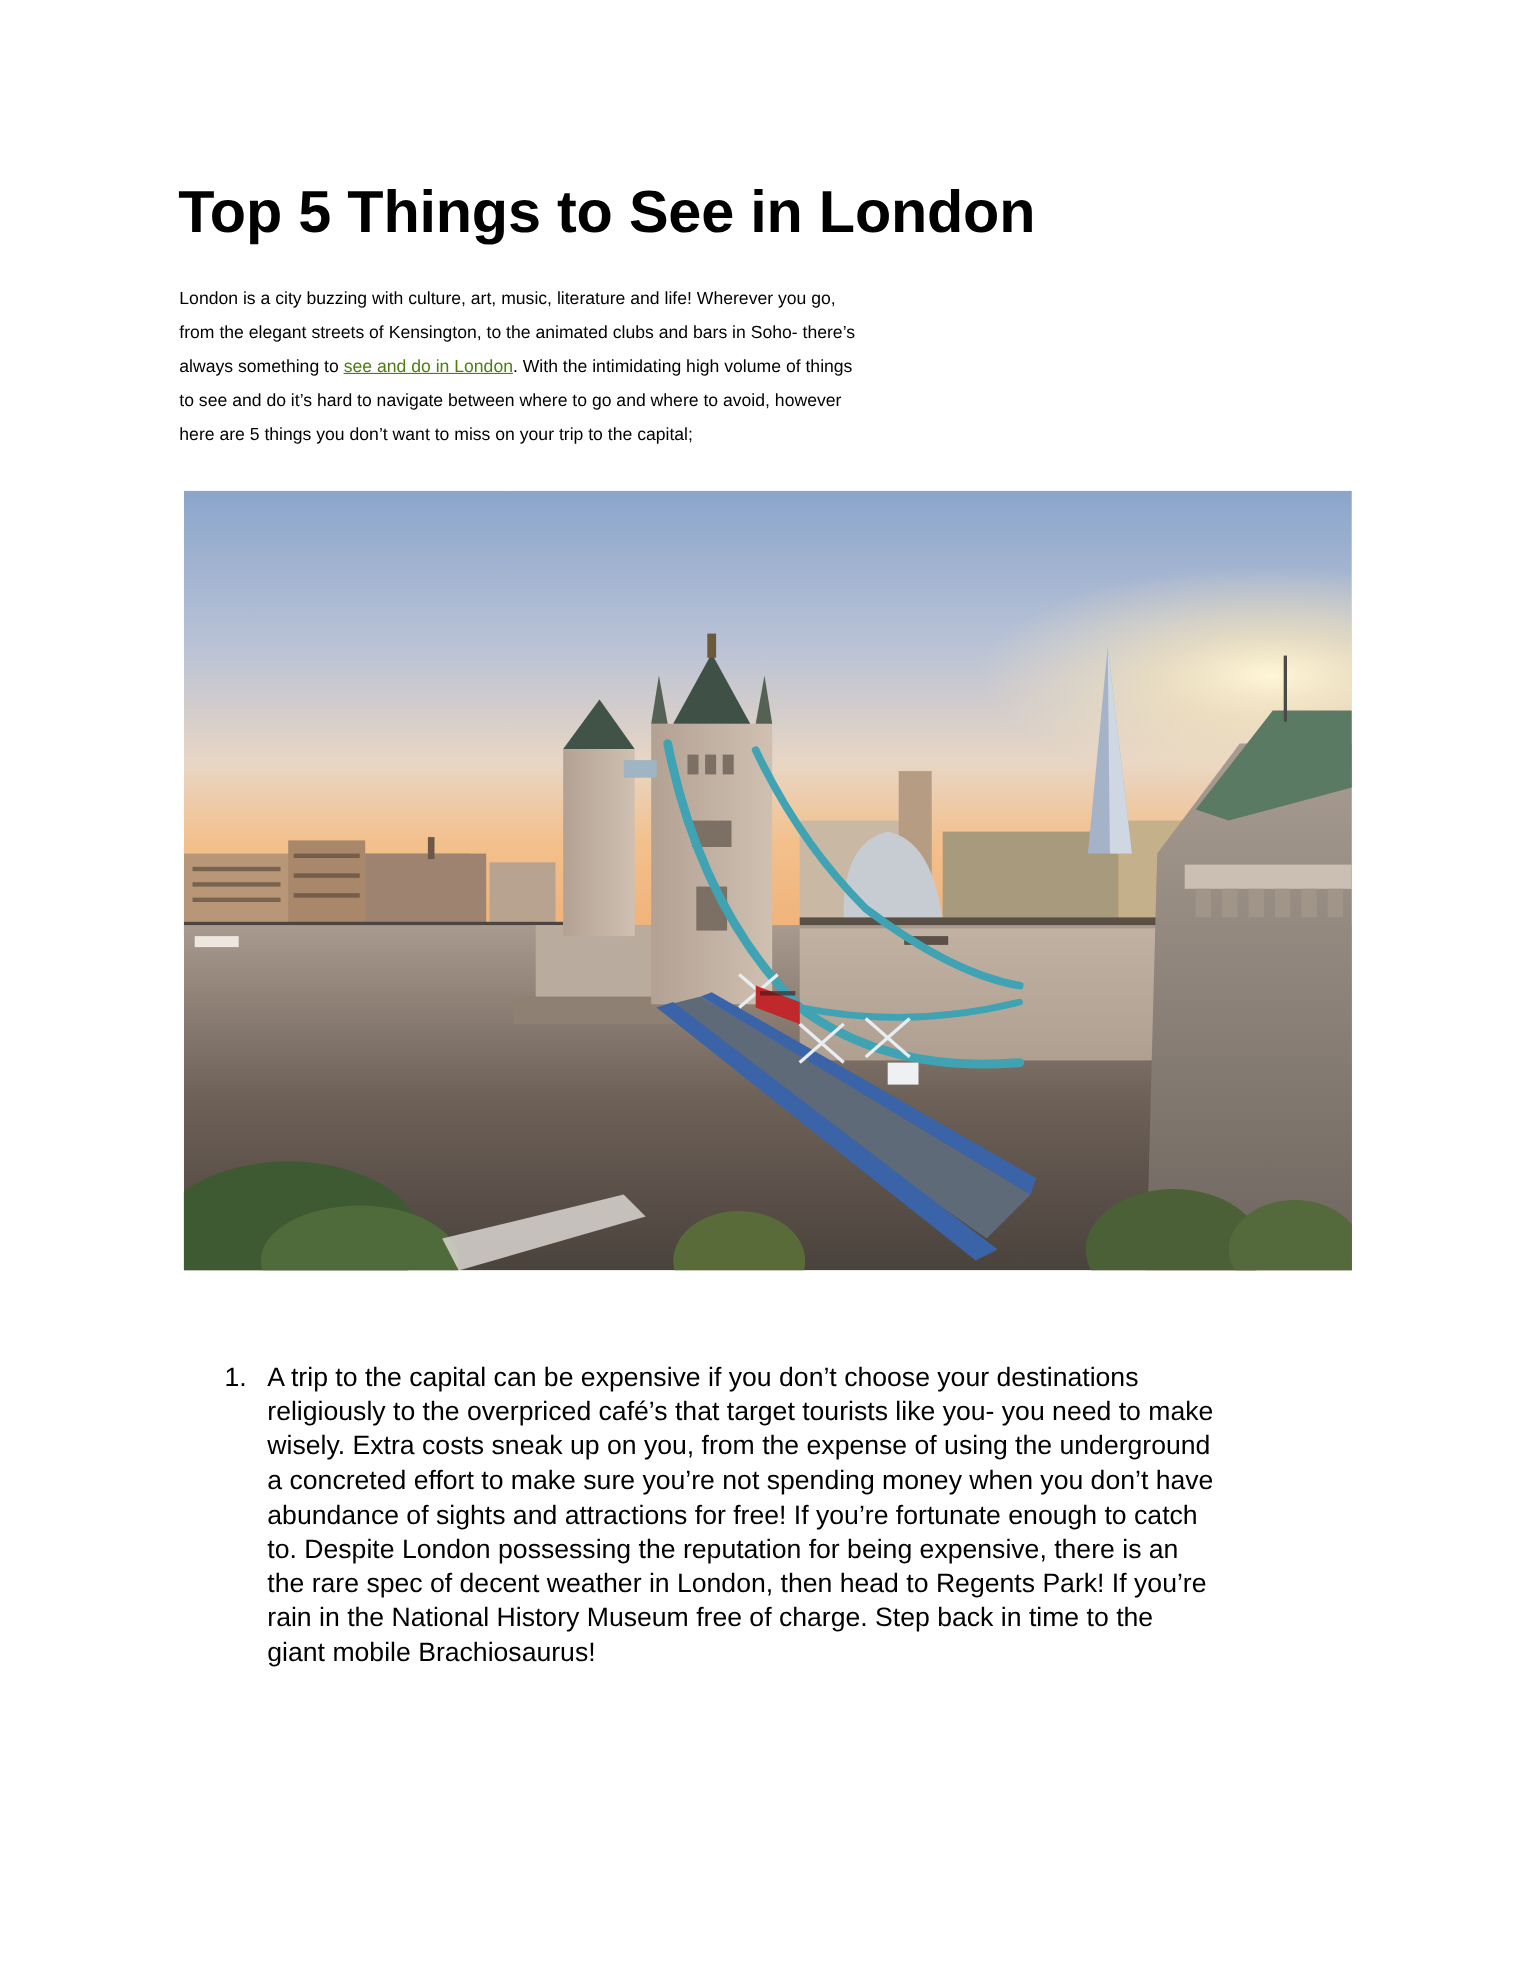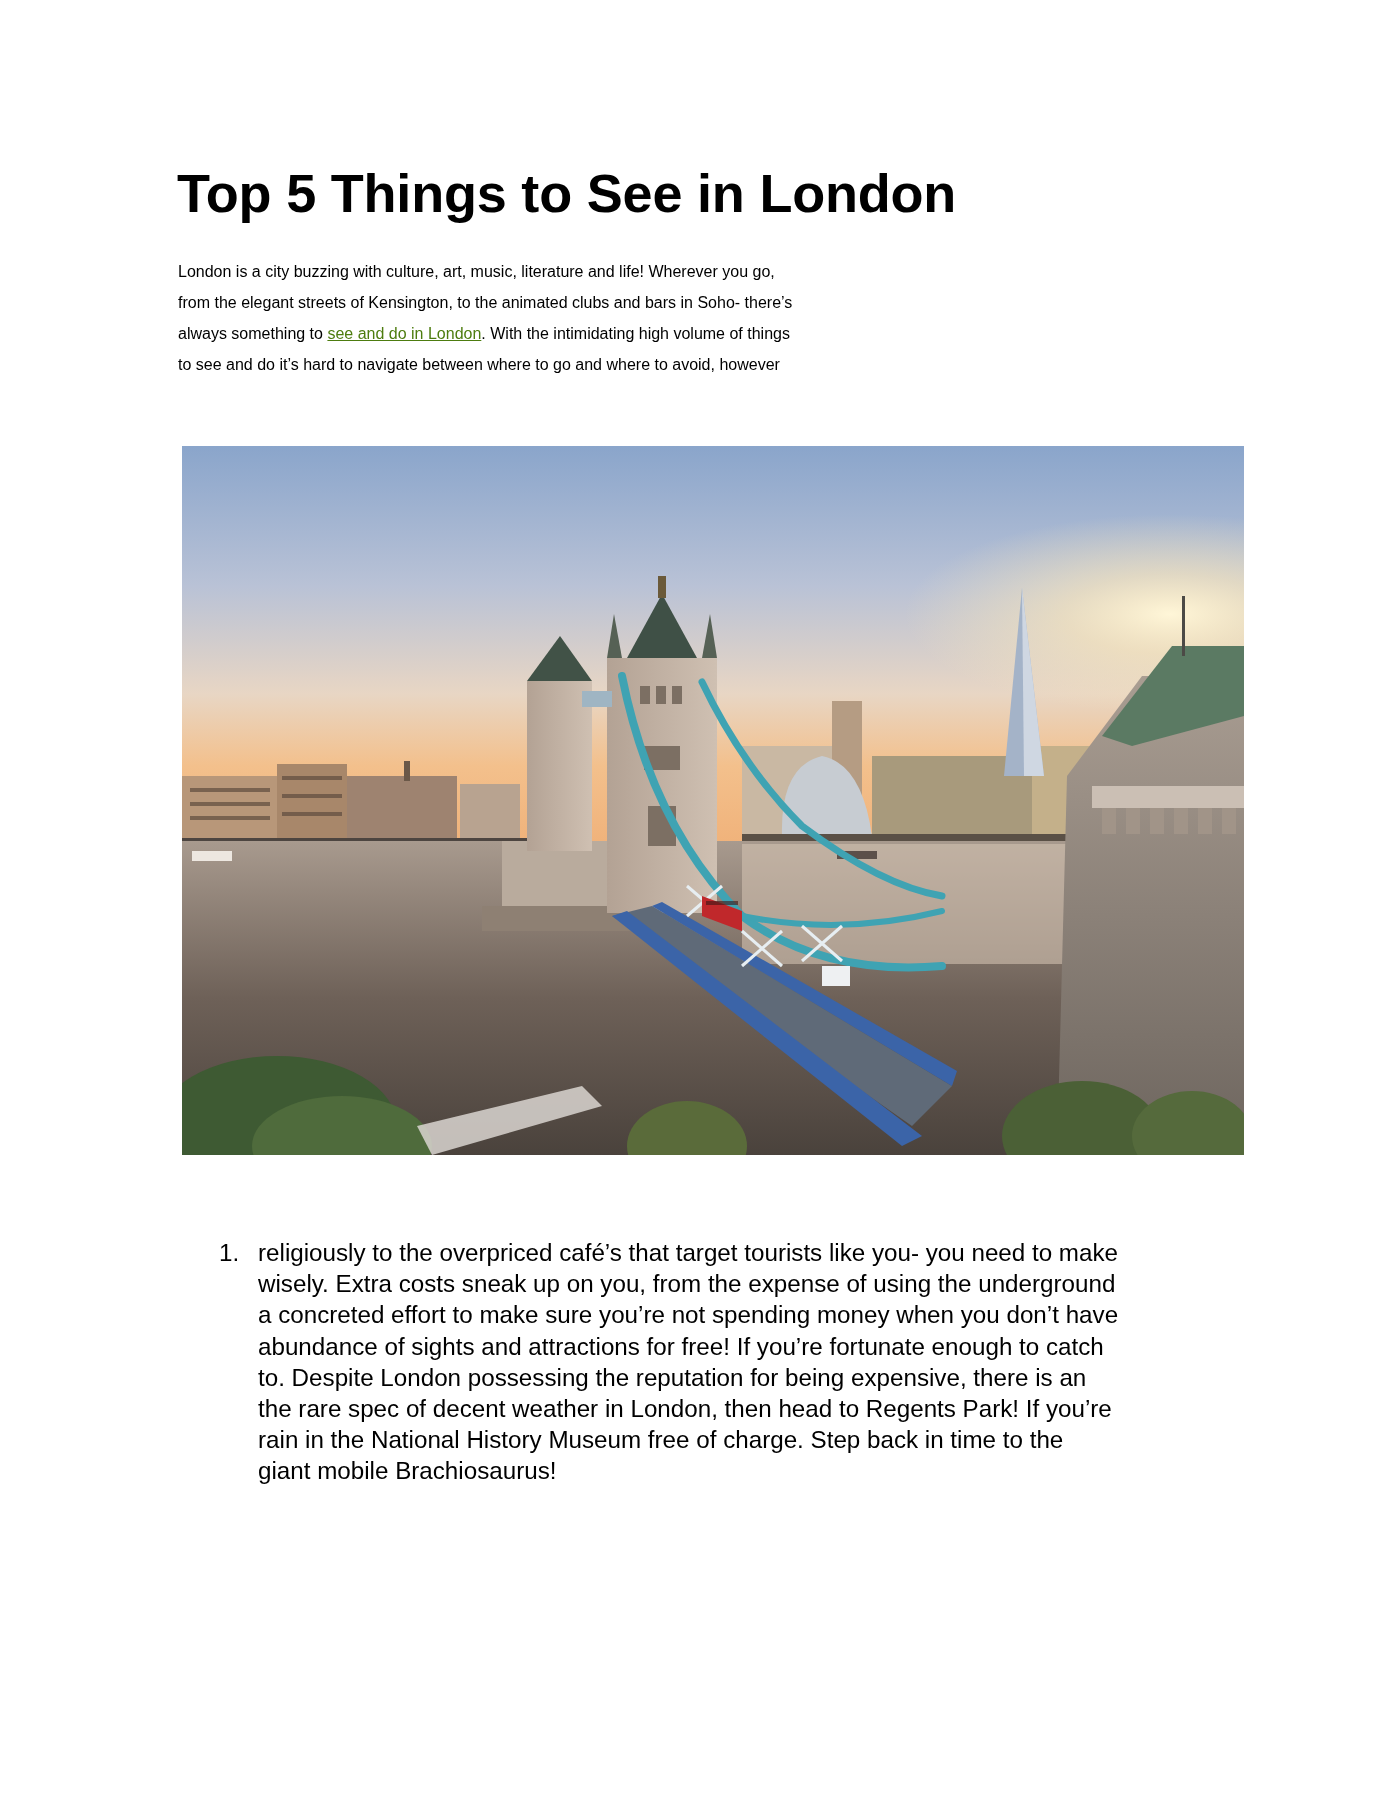--- a/index.html
+++ b/index.html
@@ -1,18 +1,18 @@
 <!DOCTYPE html>
 <html><head>
 <meta charset="utf-8">
 <style>
   html, body { margin: 0; padding: 0; background: #ffffff; }
   body { width: 1391px; height: 1800px; position: relative; overflow: hidden;
          font-family: "Liberation Sans", sans-serif; color: #000; }
-  .page { position: absolute; left: 15px; top: 0; width: 1167px; height: 1800px; background: #fff; }
+  .page { position: absolute; left: 0; top: 0; width: 1167px; height: 1800px; background: #fff; }
   .title { position: absolute; left: 162px; top: 160px; margin: 0;
            font-family: "Liberation Sans", sans-serif; font-weight: bold;
            font-size: 54px; line-height: 66px; letter-spacing: -0.2px; white-space: nowrap; }
   .intro { position: absolute; left: 163px; top: 256px; width: 1080px; margin: 0;
            font-size: 16px; line-height: 31px; }
   .intro .line { display: block; white-space: nowrap; }
   .intro a { color: #4d7c0f; text-decoration: underline; }
   .photo { position: absolute; left: 167px; top: 446px; width: 1062px; height: 709px; overflow: hidden; }
   .photo svg { display: block; width: 100%; height: 100%; }
   .list { position: absolute; left: 0; top: 1237px; margin: 0; padding: 0; list-style: none; }
@@ -26,20 +26,21 @@
 
 <div class="page">
 
   <h1 class="title">Top 5 Things to See in London</h1>
 
   <p class="intro">
     <span class="line">London is a city buzzing with culture, art, music, literature and life! Wherever you go,</span>
     <span class="line">from the elegant streets of Kensington, to the animated clubs and bars in Soho- there’s</span>
     <span class="line"><span>always something to </span><a href="#">see and do in London</a><span>. With the intimidating high volume of things</span></span>
     <span class="line">to see and do it’s hard to navigate between where to go and where to avoid, however</span>
+    <span class="line">here are 5 things you don’t want to miss on your trip to the capital;</span>
   </p>
 
   <div class="photo" title="Tower Bridge over the River Thames at sunset with The Shard and City Hall in the background">
     <svg viewBox="0 0 1062 709" preserveAspectRatio="none">
       <defs>
         <linearGradient id="sky" x1="0" y1="0" x2="0" y2="1">
           <stop offset="0" stop-color="#8aa5cb"></stop>
           <stop offset="0.35" stop-color="#b9c2d6"></stop>
           <stop offset="0.62" stop-color="#e8d6c4"></stop>
           <stop offset="0.8" stop-color="#f3c08c"></stop>
@@ -177,20 +178,21 @@
         <ellipse cx="900" cy="690" rx="80" ry="55" fill="#4b6036"></ellipse>
         <ellipse cx="1010" cy="690" rx="60" ry="45" fill="#556a3c"></ellipse>
       </g>
     </svg>
   </div>
 
   <ol class="list">
     <li class="list-item">
       <span class="list-num">1.</span>
       <span class="list-text">
+        <span class="line">A trip to the capital can be expensive if you don’t choose your destinations</span>
         <span class="line">religiously to the overpriced café’s that target tourists like you- you need to make</span>
         <span class="line">wisely. Extra costs sneak up on you, from the expense of using the underground</span>
         <span class="line">a concreted effort to make sure you’re not spending money when you don’t have</span>
         <span class="line">abundance of sights and attractions for free! If you’re fortunate enough to catch</span>
         <span class="line">to. Despite London possessing the reputation for being expensive, there is an</span>
         <span class="line">the rare spec of decent weather in London, then head to Regents Park! If you’re</span>
         <span class="line">rain in the National History Museum free of charge. Step back in time to the</span>
         <span class="line">giant mobile Brachiosaurus!</span>
       </span>
     </li>

